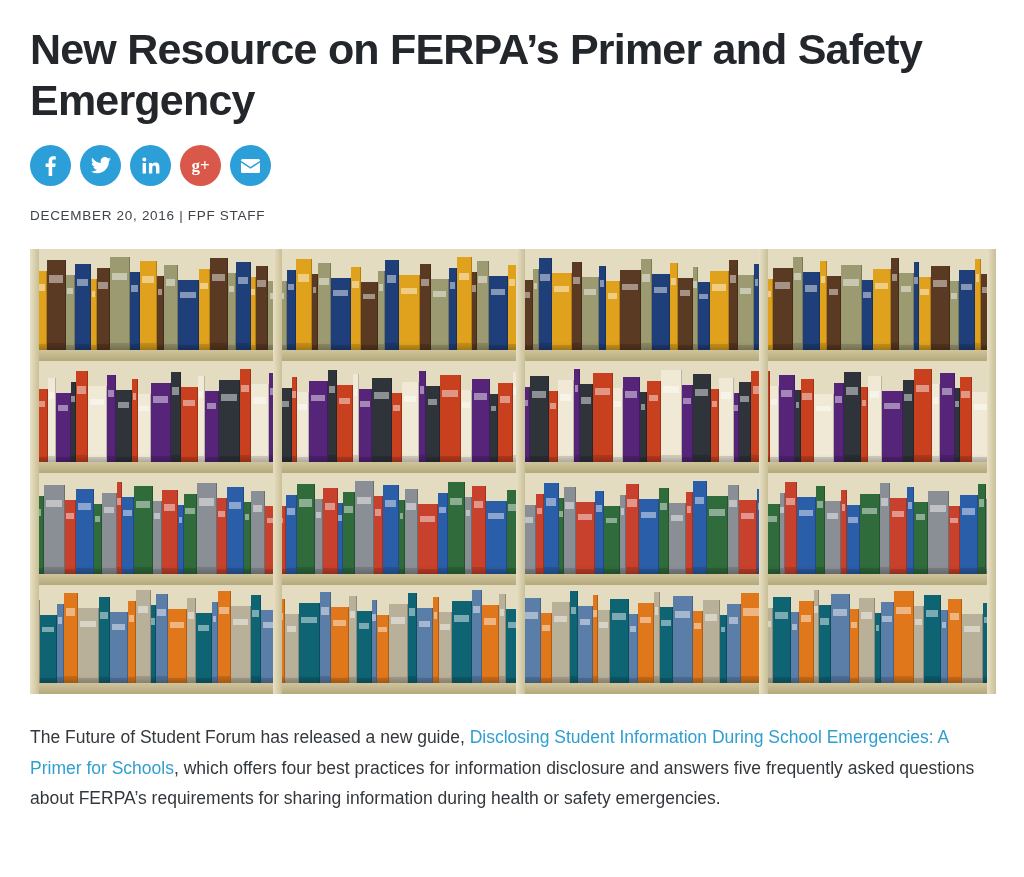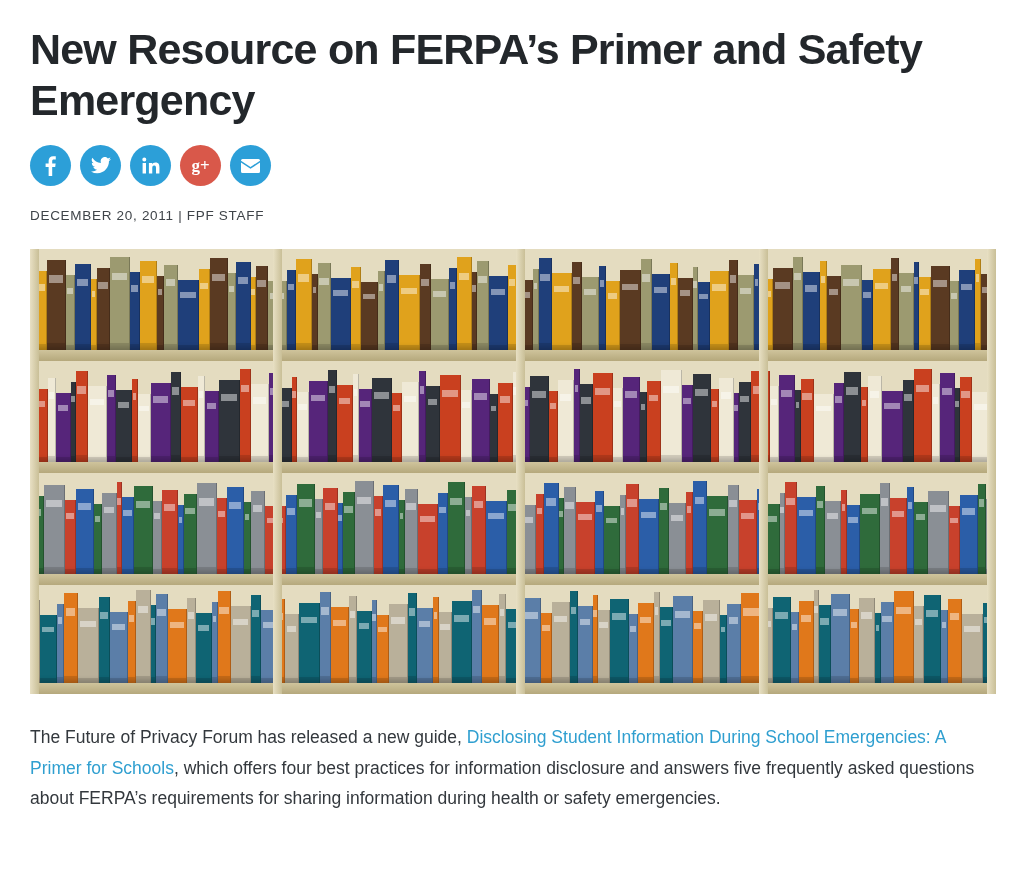--- a/index.html
+++ b/index.html
@@ -165,21 +165,21 @@
     <button class="share-btn" style="background:#d9584a; font-size:17px;">
       <span style="font-family:'Liberation Serif',serif;font-weight:700;">g+</span>
     </button>
     <button class="share-btn" style="background:#2c9fd8;">
       <svg width="19" height="14" viewBox="0 0 19 14" aria-hidden="true">
           <path fill="#fff" d="M1.5 0h16A1.5 1.5 0 0 1 19 1.5v.2L9.5 8 0 1.7v-.2A1.5 1.5 0 0 1 1.5 0zM0 3.5l9.5 6.3L19 3.5v9A1.5 1.5 0 0 1 17.5 14h-16A1.5 1.5 0 0 1 0 12.5z"></path>
         </svg>
     </button>
   </div>
 
-  <div class="meta">DECEMBER 20, 2011 | FPF STAFF</div>
+  <div class="meta">DECEMBER 20, 2016 | FPF STAFF</div>
 
   <div class="hero" id="hero">
       <div class="shelf" style="top: 0px; height: 112px;">
         <div class="shelf-books">
           <div class="book" style="width: 5px; height: 70px; background: rgb(31, 63, 122);"></div>
           <div class="book" style="width: 12px; height: 81px; background: rgb(224, 162, 28);"></div>
           <div class="book" style="width: 19px; height: 92px; background: rgb(90, 58, 34);"></div>
           <div class="book" style="width: 9px; height: 77px; background: rgb(156, 154, 112);"></div>
           <div class="book" style="width: 16px; height: 88px; background: rgb(31, 63, 122);"></div>
           <div class="book" style="width: 6px; height: 73px; background: rgb(224, 162, 28);"></div>
@@ -496,16 +496,16 @@
         <div class="shelf-board"></div>
       </div>
       <div class="shelf-uprights" style="left: 0px;"></div>
       <div class="shelf-uprights" style="left: 243px;"></div>
       <div class="shelf-uprights" style="left: 486px;"></div>
       <div class="shelf-uprights" style="left: 729px;"></div>
       <div class="shelf-uprights" style="left: 957px;"></div>
     </div>
 
   <p class="body-copy">
-    <span>The Future of Privacy Forum has released a new guide, </span><a href="#">Disclosing Student Information During School Emergencies: A Primer for Schools</a><span>, which offers four best practices for information disclosure and answers five frequently asked questions about FERPA’s requirements for sharing information during health or safety emergencies.</span>
+    <span>The Future of Student Forum has released a new guide, </span><a href="#">Disclosing Student Information During School Emergencies: A Primer for Schools</a><span>, which offers four best practices for information disclosure and answers five frequently asked questions about FERPA’s requirements for sharing information during health or safety emergencies.</span>
   </p>
 
 </div>
 
 </body></html>

